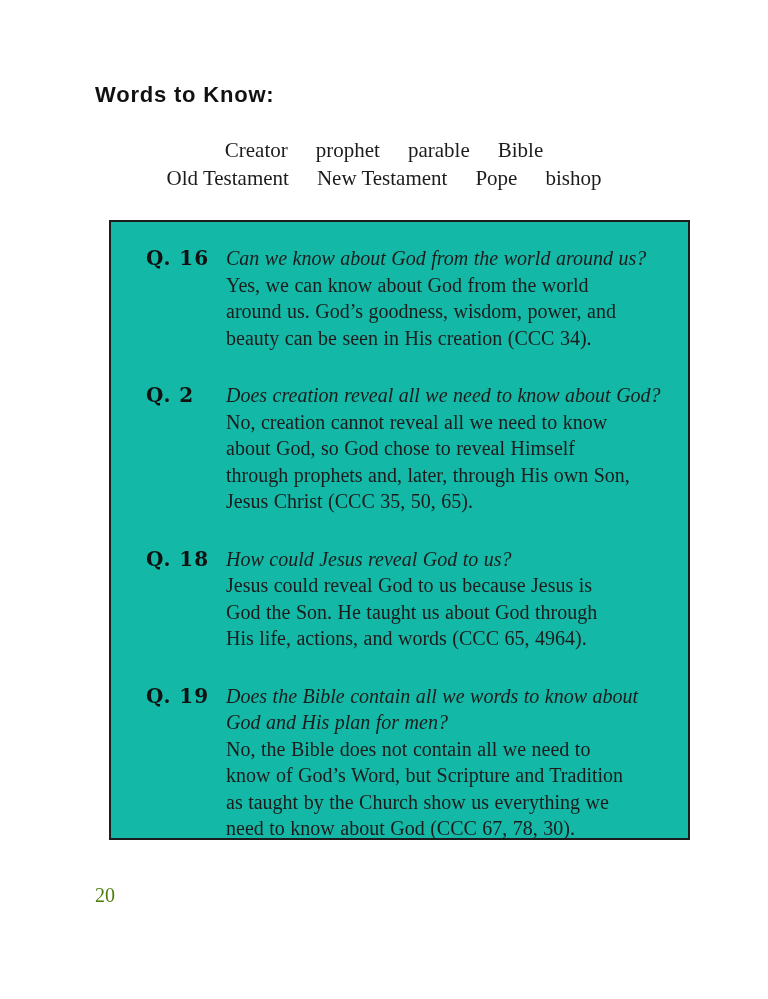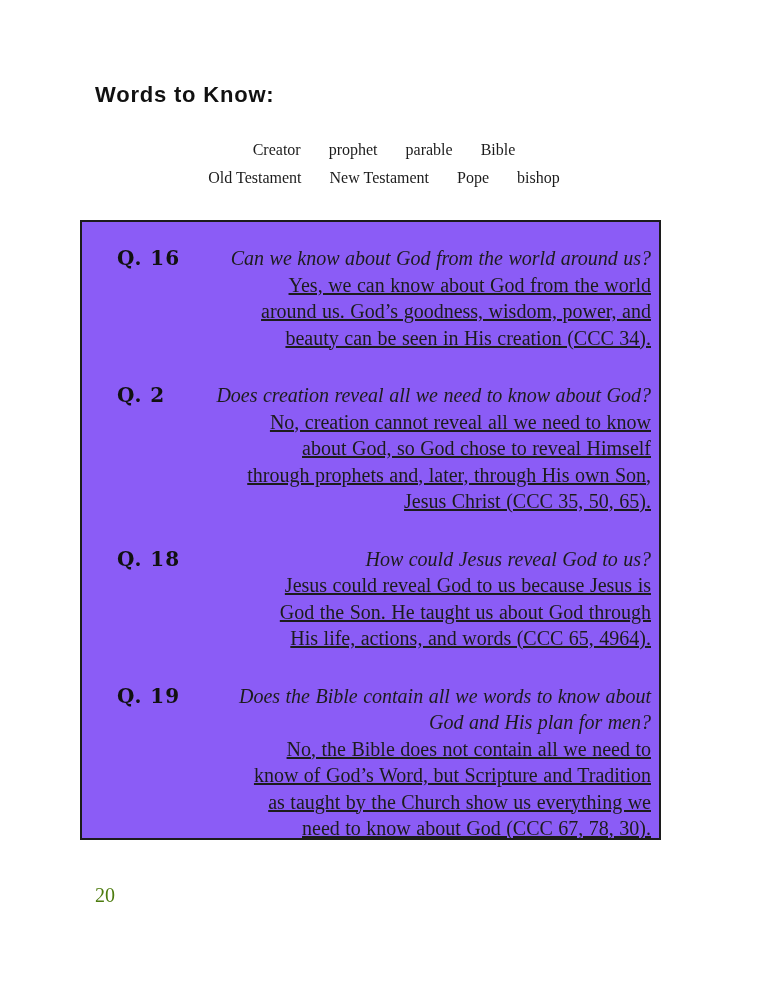--- a/index.html
+++ b/index.html
@@ -22,29 +22,29 @@
   }
   .words-block {
     position: absolute;
     left: 0; top: 136px;
     width: 768px;
   }
   .words-line {
     display: flex;
     justify-content: center;
     column-gap: 28px;
-    font-size: 16px;
+    font-size: 21px;
     line-height: 28px;
     color: #1c1c1c;
   }
   .qa-box {
     position: absolute;
-    left: 80px; top: 220px;
+    left: 109px; top: 220px;
     width: 581px; height: 620px;
-    background: #8b5cf6;
+    background: #14b8a6;
     border: 2px solid #1c1c1c;
     padding: 23px 8px 18px 35px;
   }
   .qa-item {
     display: flex;
     margin-bottom: 31px;
   }
   .qa-item:last-child { margin-bottom: 0; }
   .qa-label {
     flex: 0 0 80px;
@@ -54,29 +54,27 @@
     letter-spacing: 1px;
     line-height: 26.5px;
     color: #111111;
   }
   .qa-body {
     width: 456px;
     font-size: 20px;
     line-height: 26.5px;
     word-spacing: 0.5px;
     color: #1c1c1c;
-    text-align: right;
   }
   .qa-question {
     font-style: italic;
     white-space: pre-line;
   }
   .qa-answer {
     white-space: pre-line;
-    text-decoration: underline;
   }
   .page-number {
     position: absolute;
     left: 95px; top: 884px;
     font-size: 20px;
     color: #4d7c0f;
   }
 </style>
 </head>
 <body>

